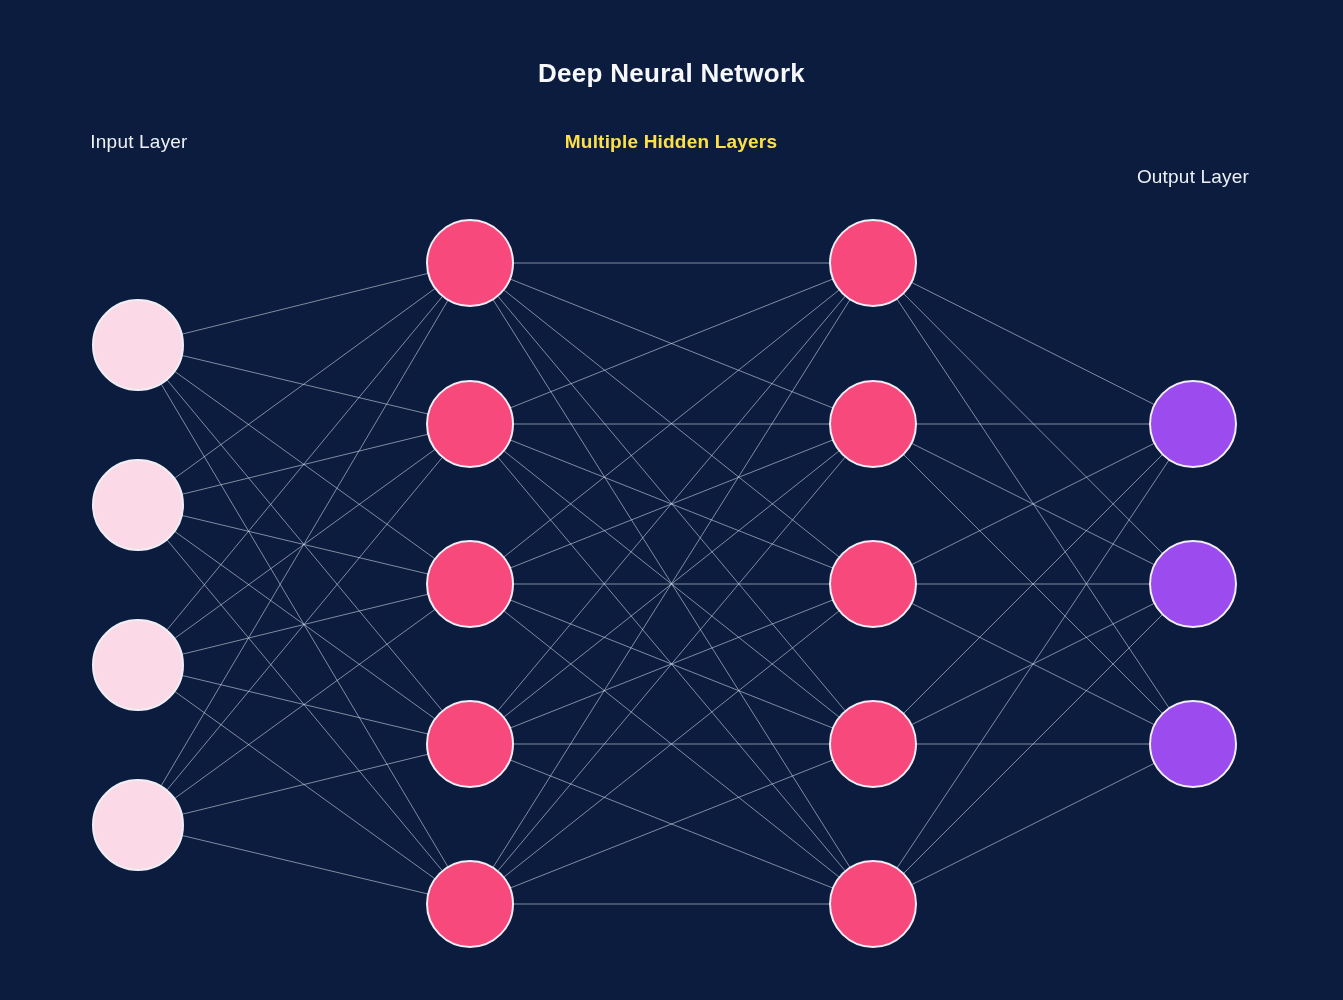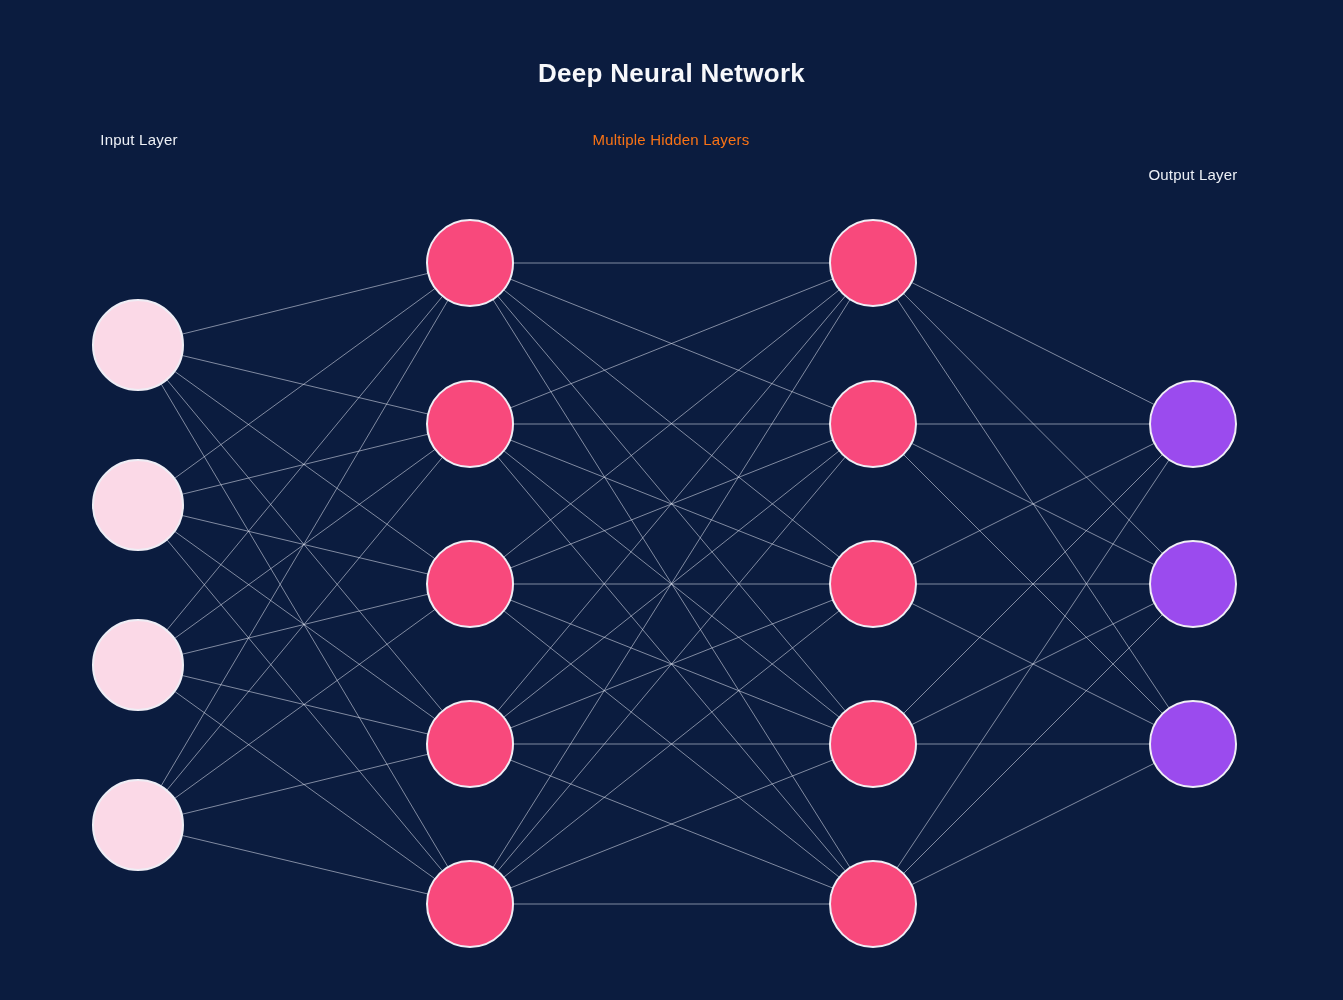--- a/index.html
+++ b/index.html
@@ -30,21 +30,21 @@
     font-size: 26px;
     font-weight: 700;
     letter-spacing: 0.3px;
     white-space: nowrap;
     margin: 0;
   }
   .layer-label {
     position: absolute;
     top: 131px;
     transform: translateX(-50%);
-    font-size: 15px;
+    font-size: 19px;
     font-weight: 500;
     letter-spacing: 0.2px;
     white-space: nowrap;
   }
   .label-input   { left: 139px; }
   .label-hidden  { left: 671px; }
   .label-output  { left: 1193px; margin-top: 35px; }
 </style>
 </head>
 <body style="background: rgb(11, 28, 63);">
@@ -124,15 +124,15 @@
       <circle cx="873" cy="424" r="43" fill="#f8497c" stroke="#efedf5" stroke-width="2"></circle>
       <circle cx="873" cy="584" r="43" fill="#f8497c" stroke="#efedf5" stroke-width="2"></circle>
       <circle cx="873" cy="744" r="43" fill="#f8497c" stroke="#efedf5" stroke-width="2"></circle>
       <circle cx="873" cy="904" r="43" fill="#f8497c" stroke="#efedf5" stroke-width="2"></circle>
       <circle cx="1193" cy="424" r="43" fill="#9b4bee" stroke="#efedf5" stroke-width="2"></circle>
       <circle cx="1193" cy="584" r="43" fill="#9b4bee" stroke="#efedf5" stroke-width="2"></circle>
       <circle cx="1193" cy="744" r="43" fill="#9b4bee" stroke="#efedf5" stroke-width="2"></circle>
     </svg>
   <h1 class="diagram-title" style="color: rgb(247, 248, 251);">Deep Neural Network</h1>
   <div class="layer-label label-input" style="color: rgb(237, 240, 246);">Input Layer</div>
-  <div class="layer-label label-hidden" style="color: #f97316;">Multiple Hidden Layers</div>
+  <div class="layer-label label-hidden" style="color: #fde047; font-weight: bold;">Multiple Hidden Layers</div>
   <div class="layer-label label-output" style="color: rgb(237, 240, 246);">Output Layer</div>
 </div>
 
 </body></html>

